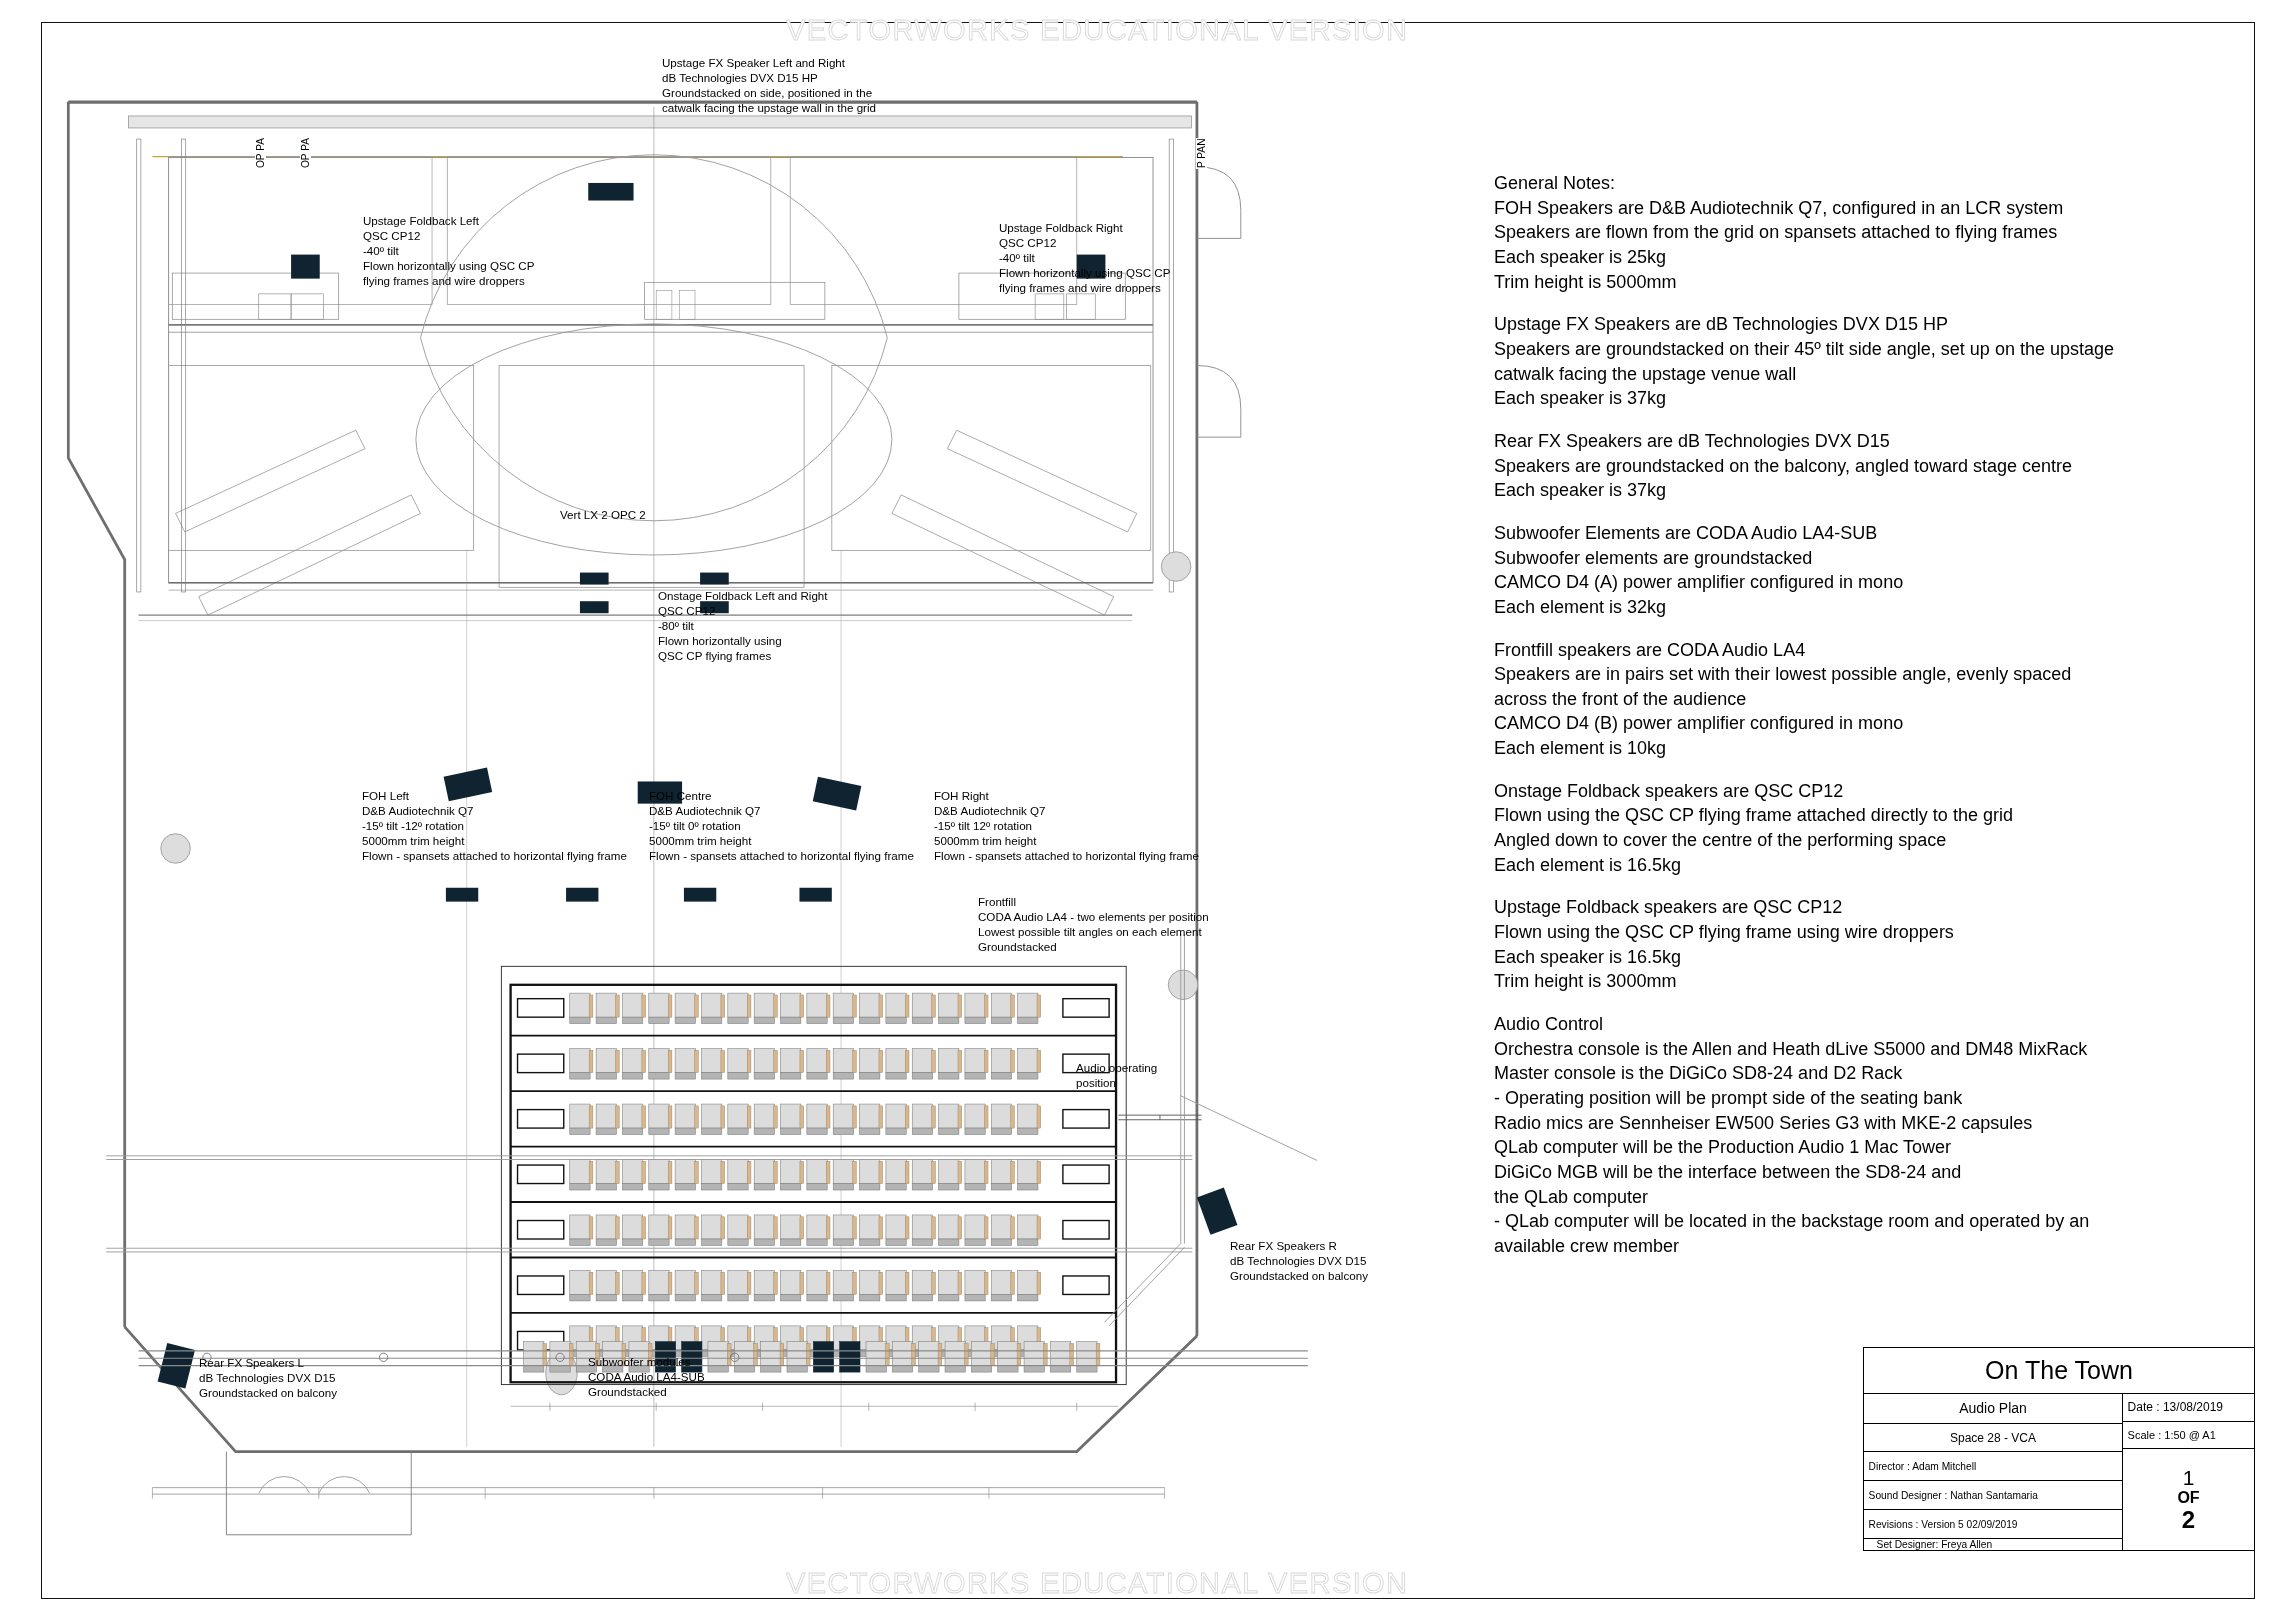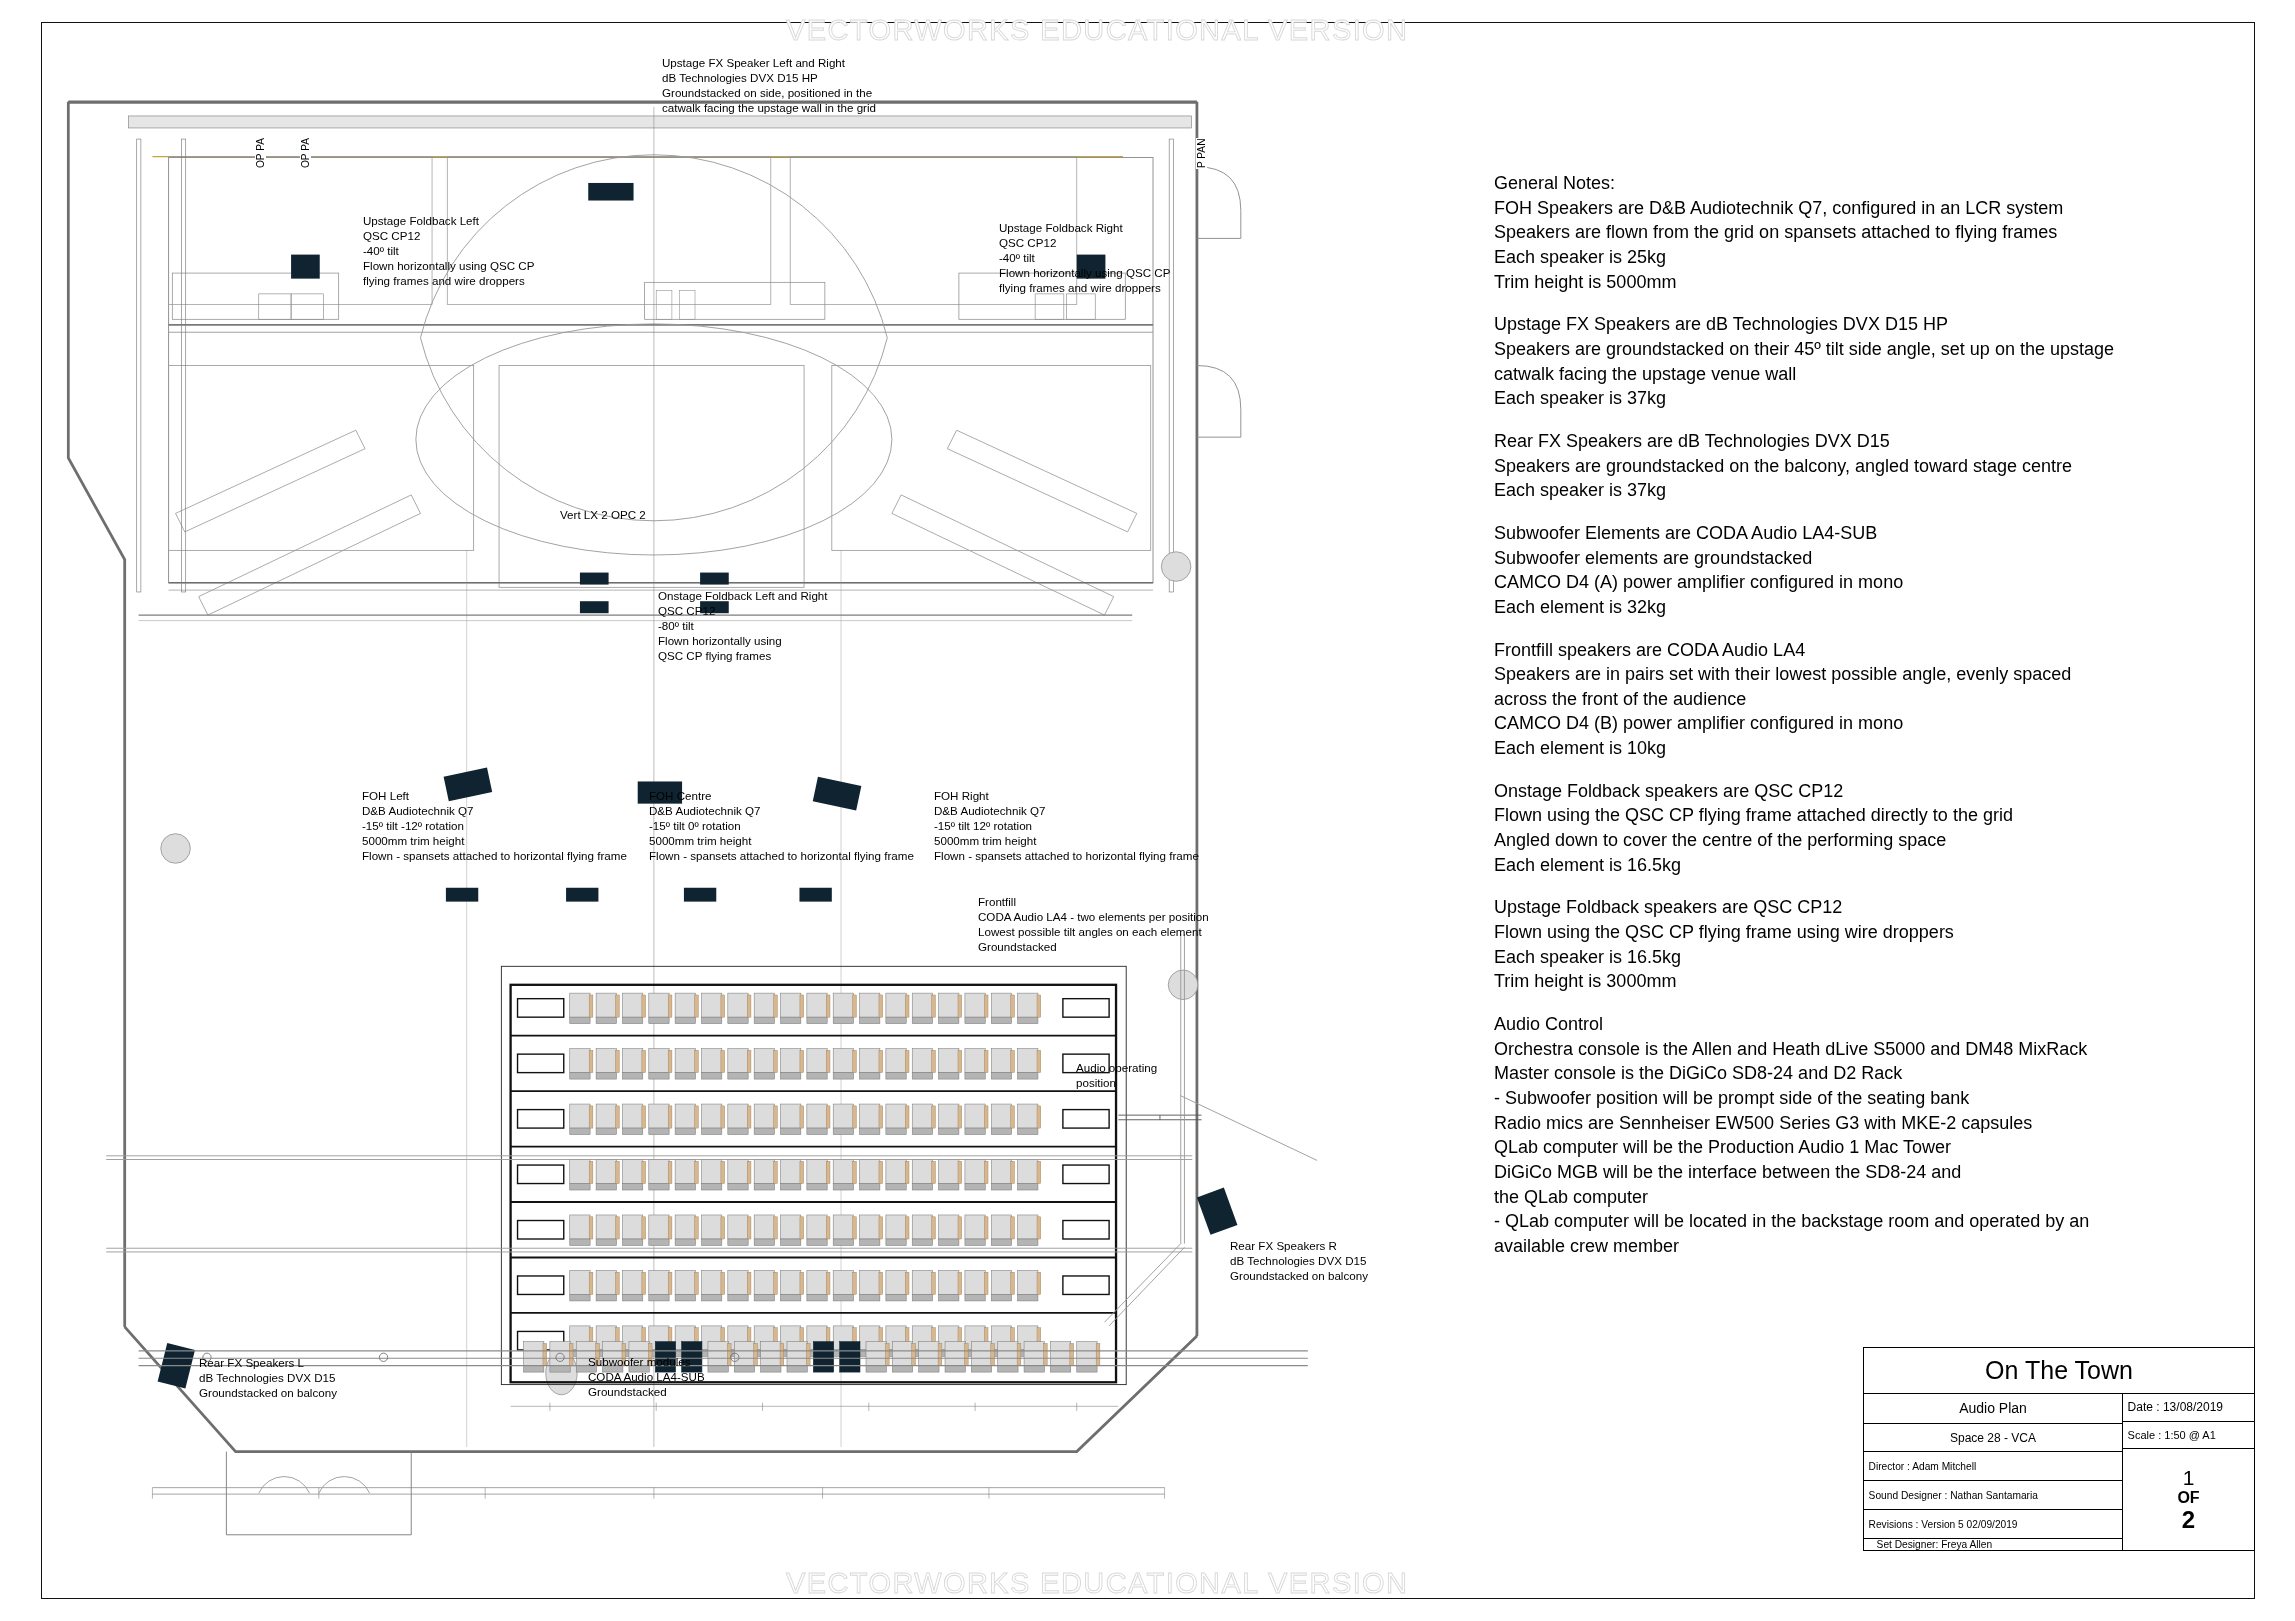--- a/index.html
+++ b/index.html
@@ -565,21 +565,21 @@
       <p>Each element is 16.5kg</p>
       <div class="gap"></div>
       <p>Upstage Foldback speakers are QSC CP12</p>
       <p>Flown using the QSC CP flying frame using wire droppers</p>
       <p>Each speaker is 16.5kg</p>
       <p>Trim height is 3000mm</p>
       <div class="gap"></div>
       <p>Audio Control</p>
       <p>Orchestra console is the Allen and Heath dLive S5000 and DM48 MixRack</p>
       <p>Master console is the DiGiCo SD8-24 and D2 Rack</p>
-      <p>- Subwoofer position will be prompt side of the seating bank</p>
+      <p>- Operating position will be prompt side of the seating bank</p>
       <p>Radio mics are Sennheiser EW500 Series G3 with MKE-2 capsules</p>
       <p>QLab computer will be the Production Audio 1 Mac Tower</p>
       <p>DiGiCo MGB will be the interface between the SD8-24 and</p>
       <p>the QLab computer</p>
       <p>- QLab computer will be located in the backstage room and operated by an</p>
       <p>available crew member</p>
     </div>
 
   <div class="titleblock">
     <div class="tb-title">On The Town</div>

